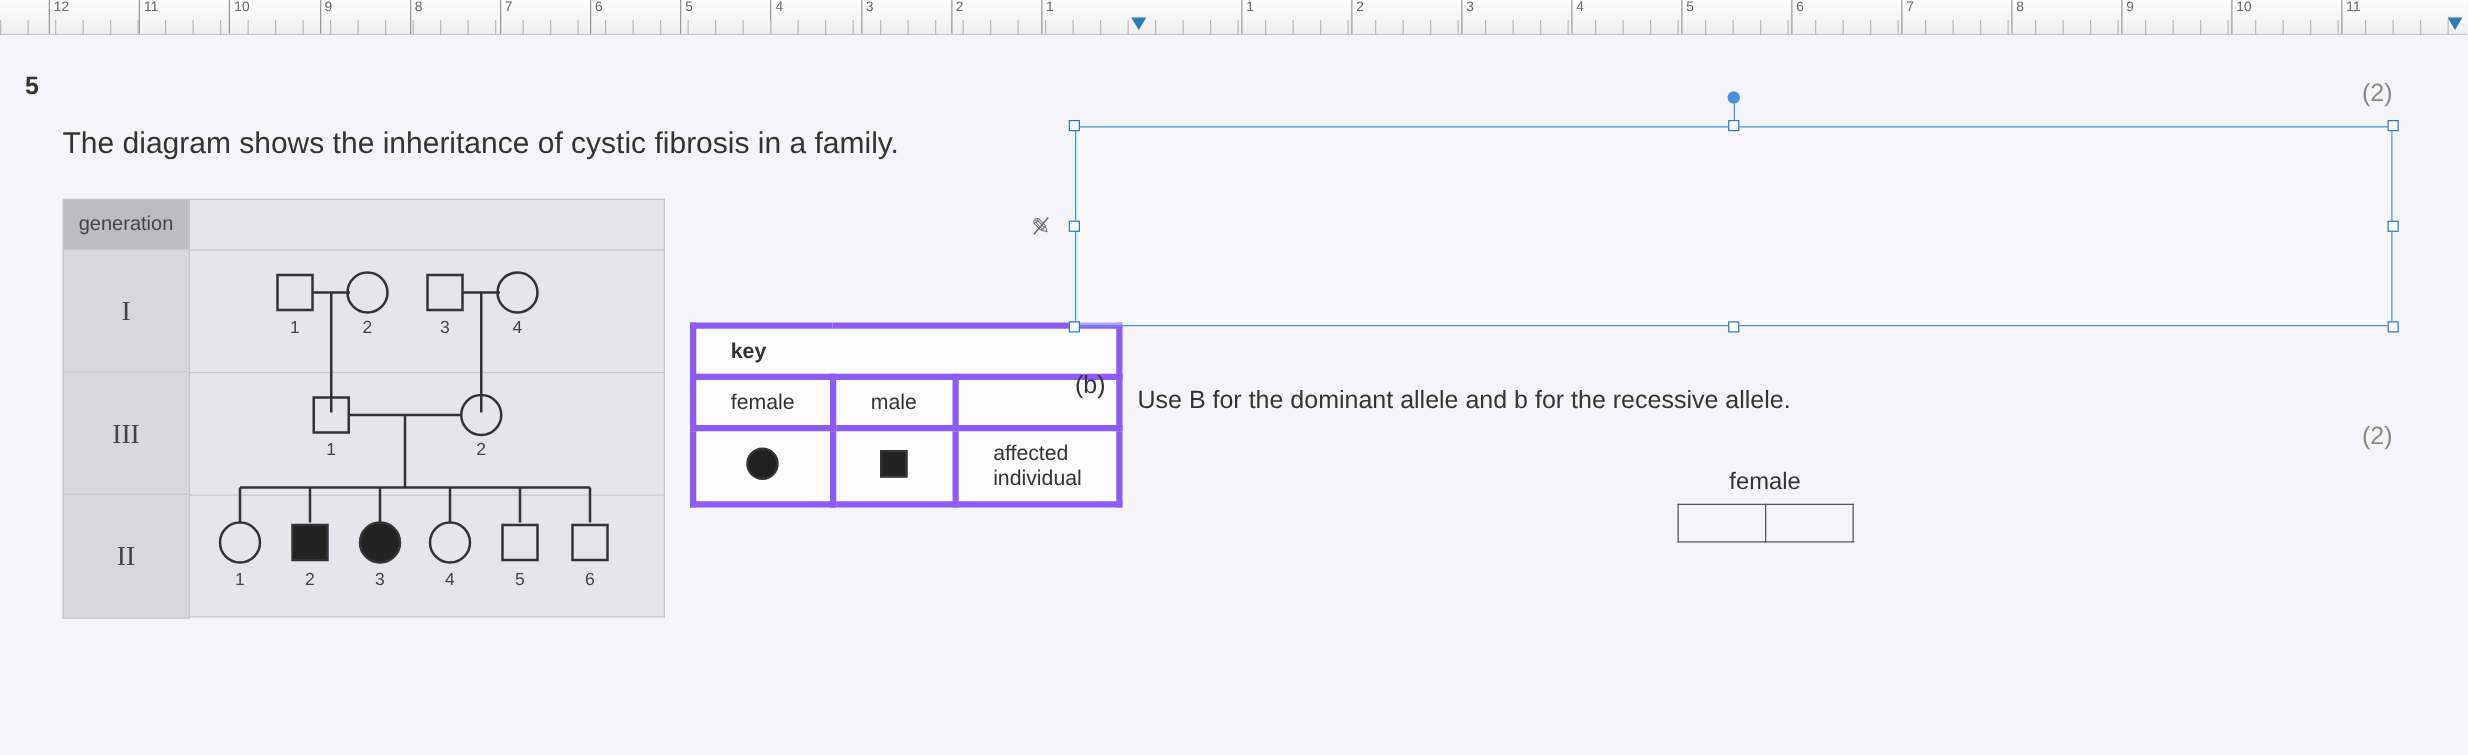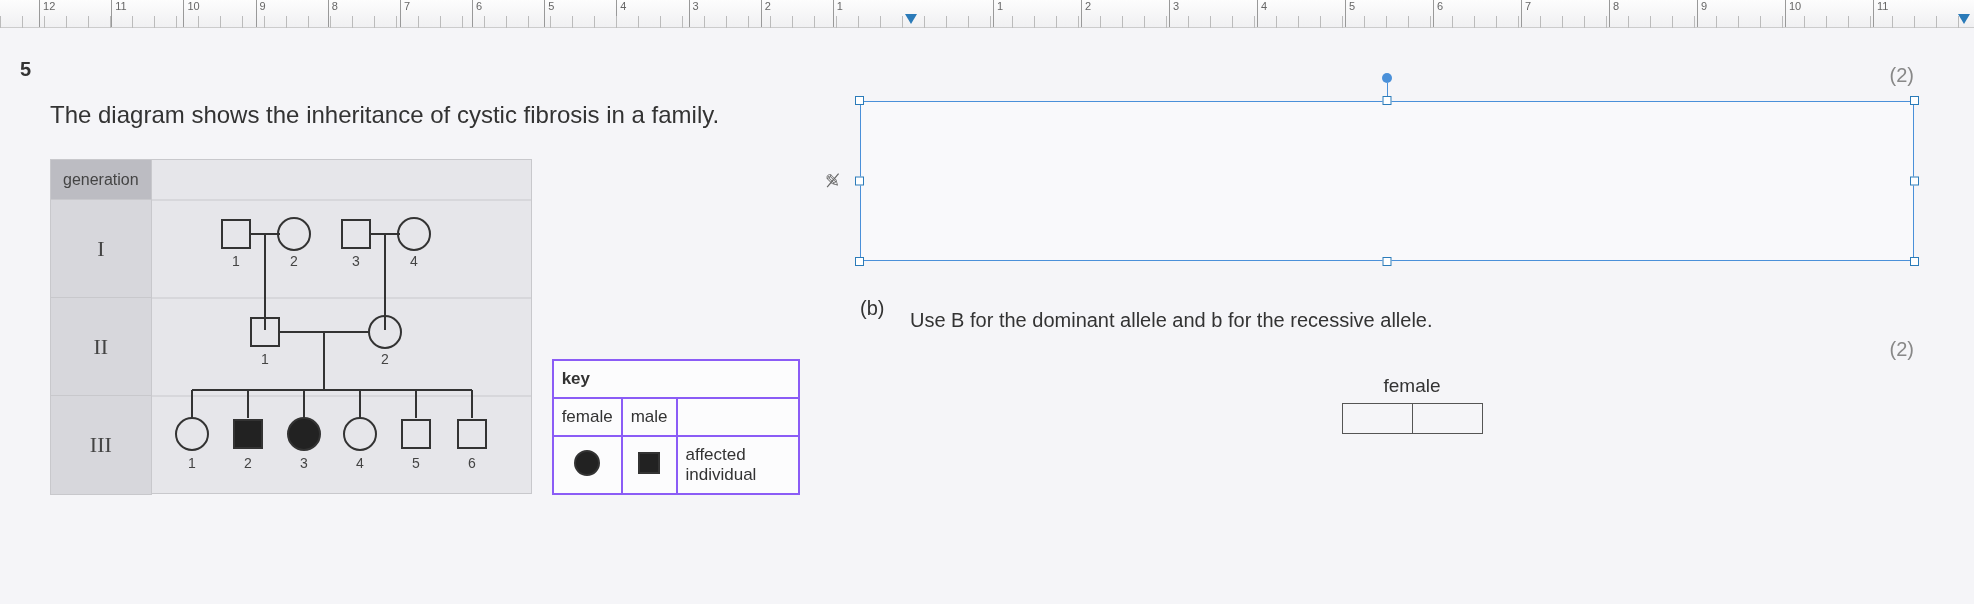--- a/index.html
+++ b/index.html
@@ -100,27 +100,27 @@
   .pedigree svg { position: absolute; top: 0; left: 0; }
   
   .key-table {
     border-collapse: collapse;
     margin-top: 40px;
     margin-left: 20px;
     font-size: 17px;
     background: #fcfcfd;
   }
   .key-table th, .key-table td {
-    border: 2px solid #8b5cf6;
-    padding: 8px 8px;
+    border: 5px solid #8b5cf6;
+    padding: 8px 28px;
     text-align: center;
     vertical-align: middle;
   }
   .key-table th { font-weight: normal; }
-  .key-row-top { display: flex; align-items: flex-end; }
+  .key-row-top { display: flex; align-items: center; }
   .key-circle { width: 26px; height: 26px; border-radius: 50%; border: 2px solid #333; display: inline-block; }
   .key-square { width: 22px; height: 22px; border: 2px solid #333; display: inline-block; }
   .key-circle.filled { background: #222; }
   .key-square.filled { background: #222; }
   
   .subq { display: flex; gap: 10px; font-size: 20px; }
   .subq-num { font-weight: normal; width: 40px; }
   .marks { color: #888; font-size: 20px; text-align: right; margin-top: 6px; margin-right: 40px; }
   
   .textbox {
@@ -299,22 +299,22 @@
       <div class="q-num">5</div>
     </div>
     <div class="sub-text">The diagram shows the inheritance of cystic fibrosis in a family.</div>
 
     <div class="key-row-top">
 
       <div class="pedigree-wrap">
         <div class="gen-labels">
           <div class="gen-header">generation</div>
           <div class="gen-cell">I</div>
+          <div class="gen-cell">III</div>
           <div class="gen-cell">II</div>
-          <div class="gen-cell">III</div>
         </div>
         <div class="pedigree">
           <svg width="380" height="335">
 
             <line x1="0" y1="40" x2="380" y2="40" stroke="#c8c8cc"></line>
             <line x1="0" y1="138" x2="380" y2="138" stroke="#c8c8cc"></line>
             <line x1="0" y1="236" x2="380" y2="236" stroke="#c8c8cc"></line>
 
             <rect x="70" y="60" width="28" height="28" fill="none" stroke="#333" stroke-width="2"></rect>
             <line x1="98" y1="74" x2="128" y2="74" stroke="#333" stroke-width="2"></line>

